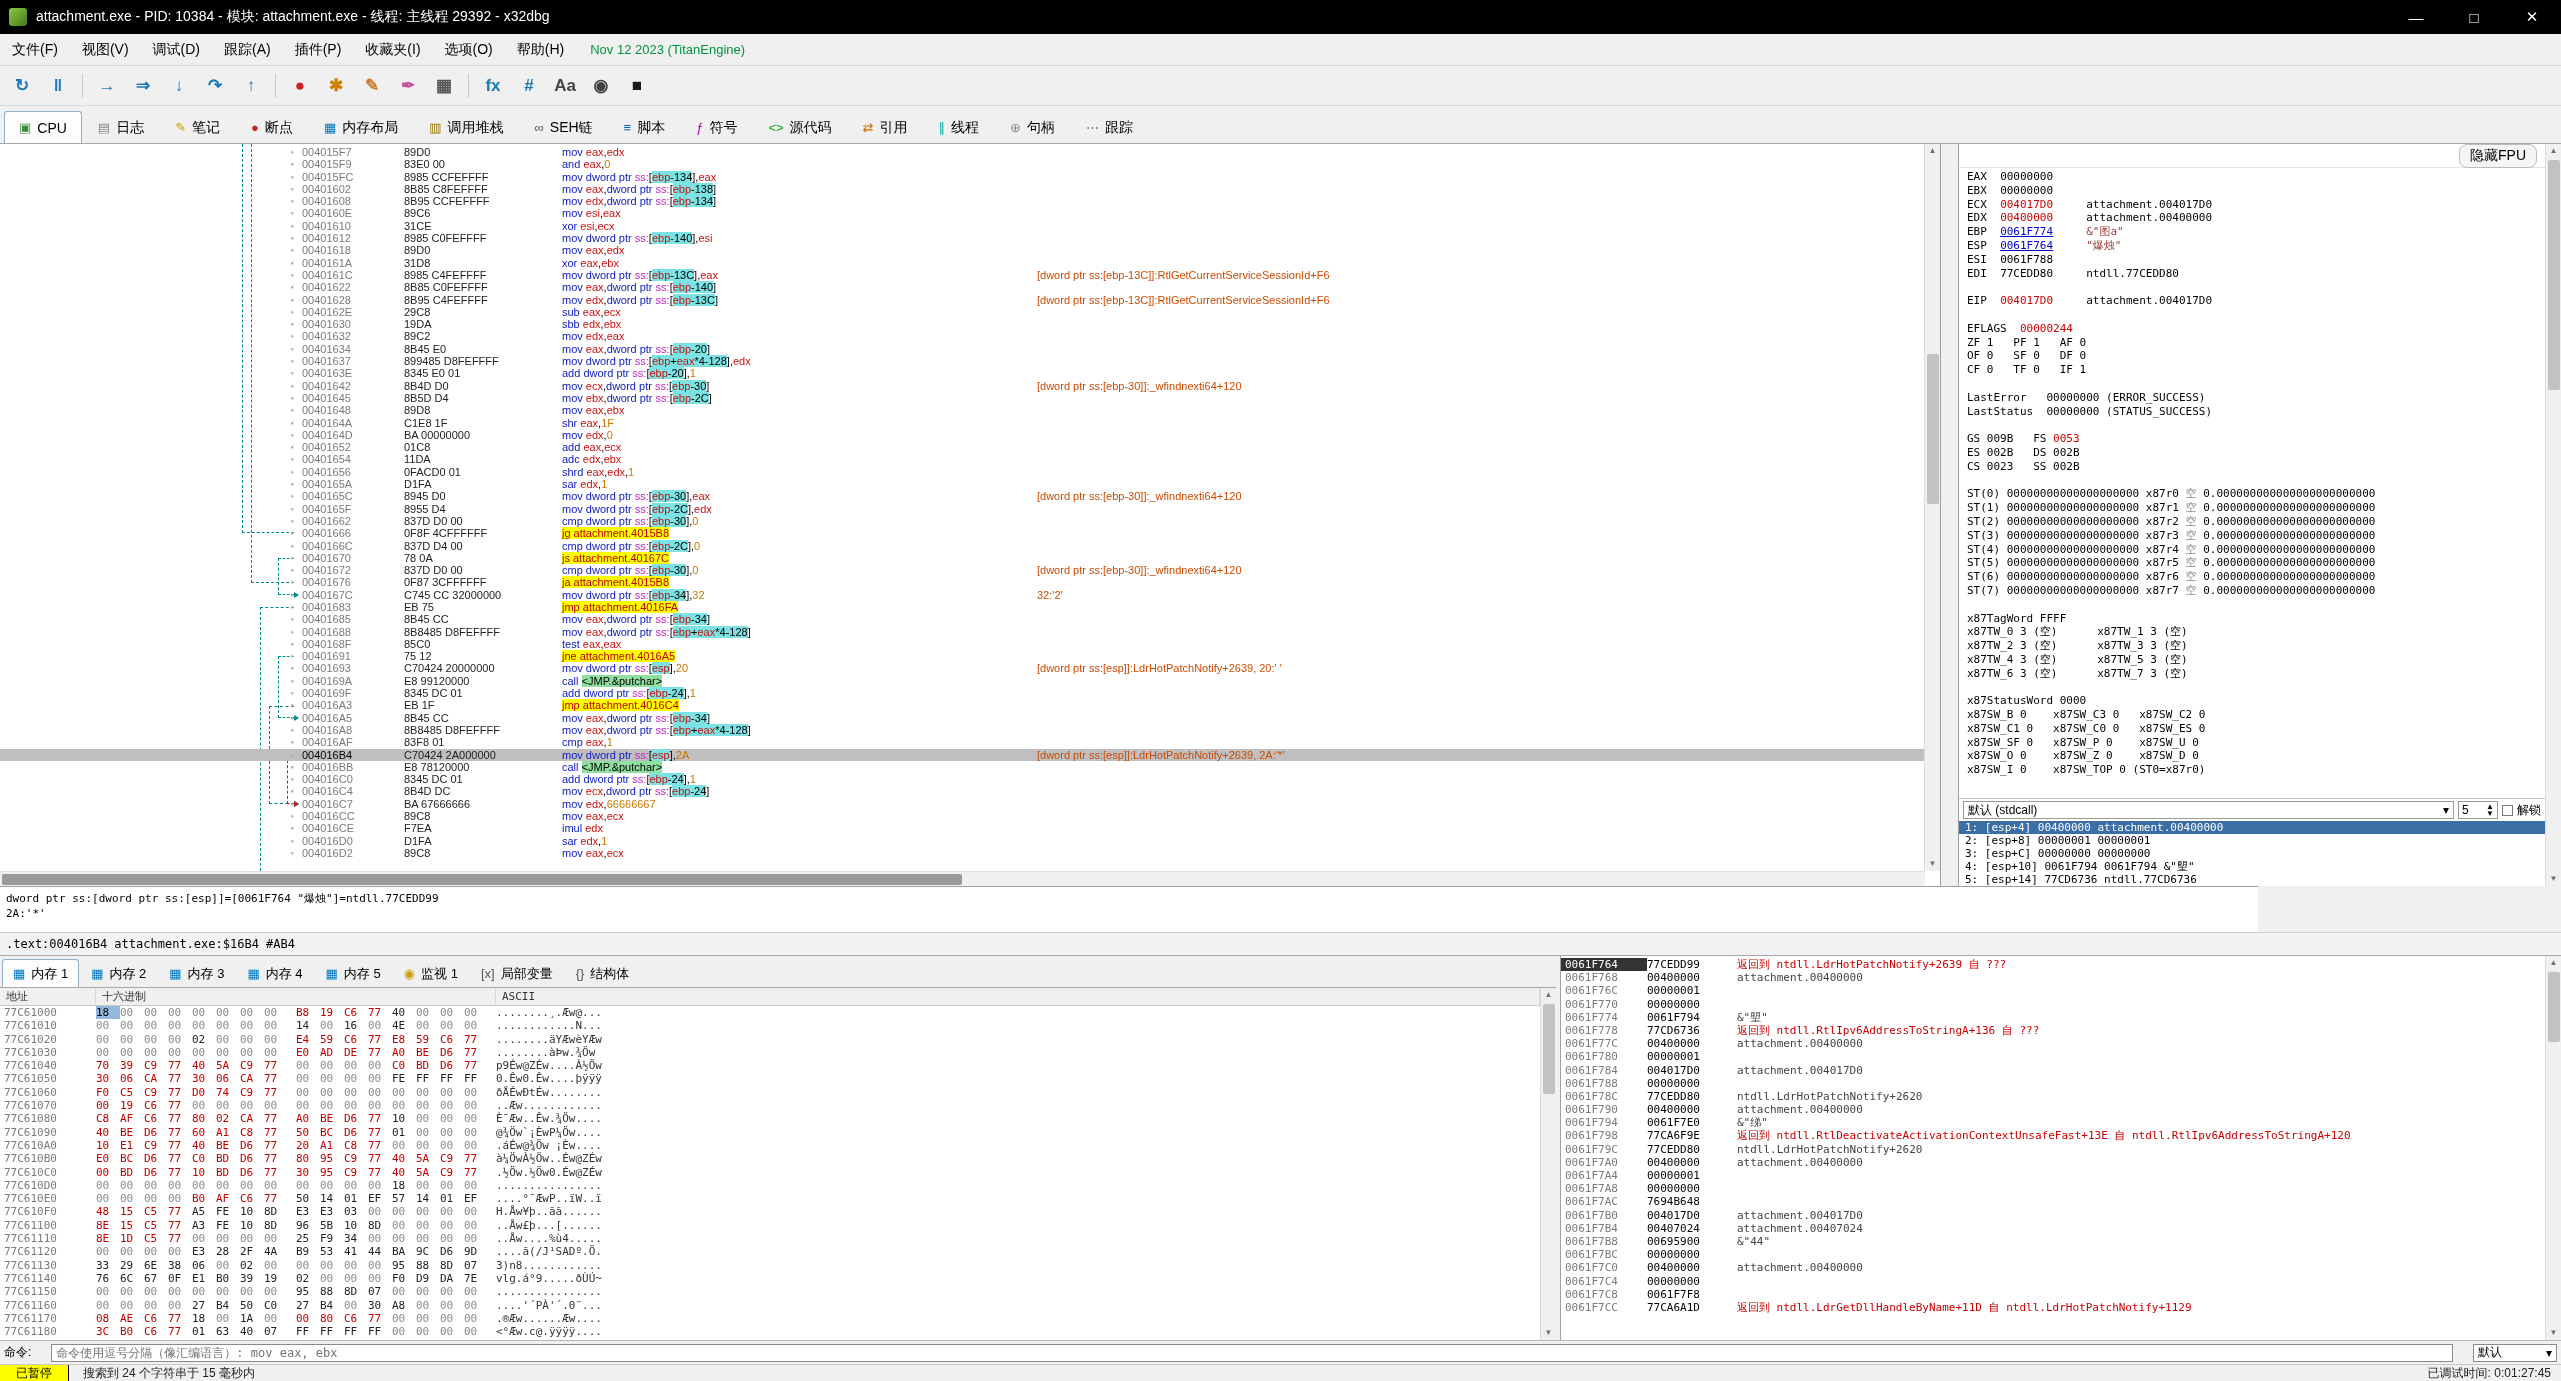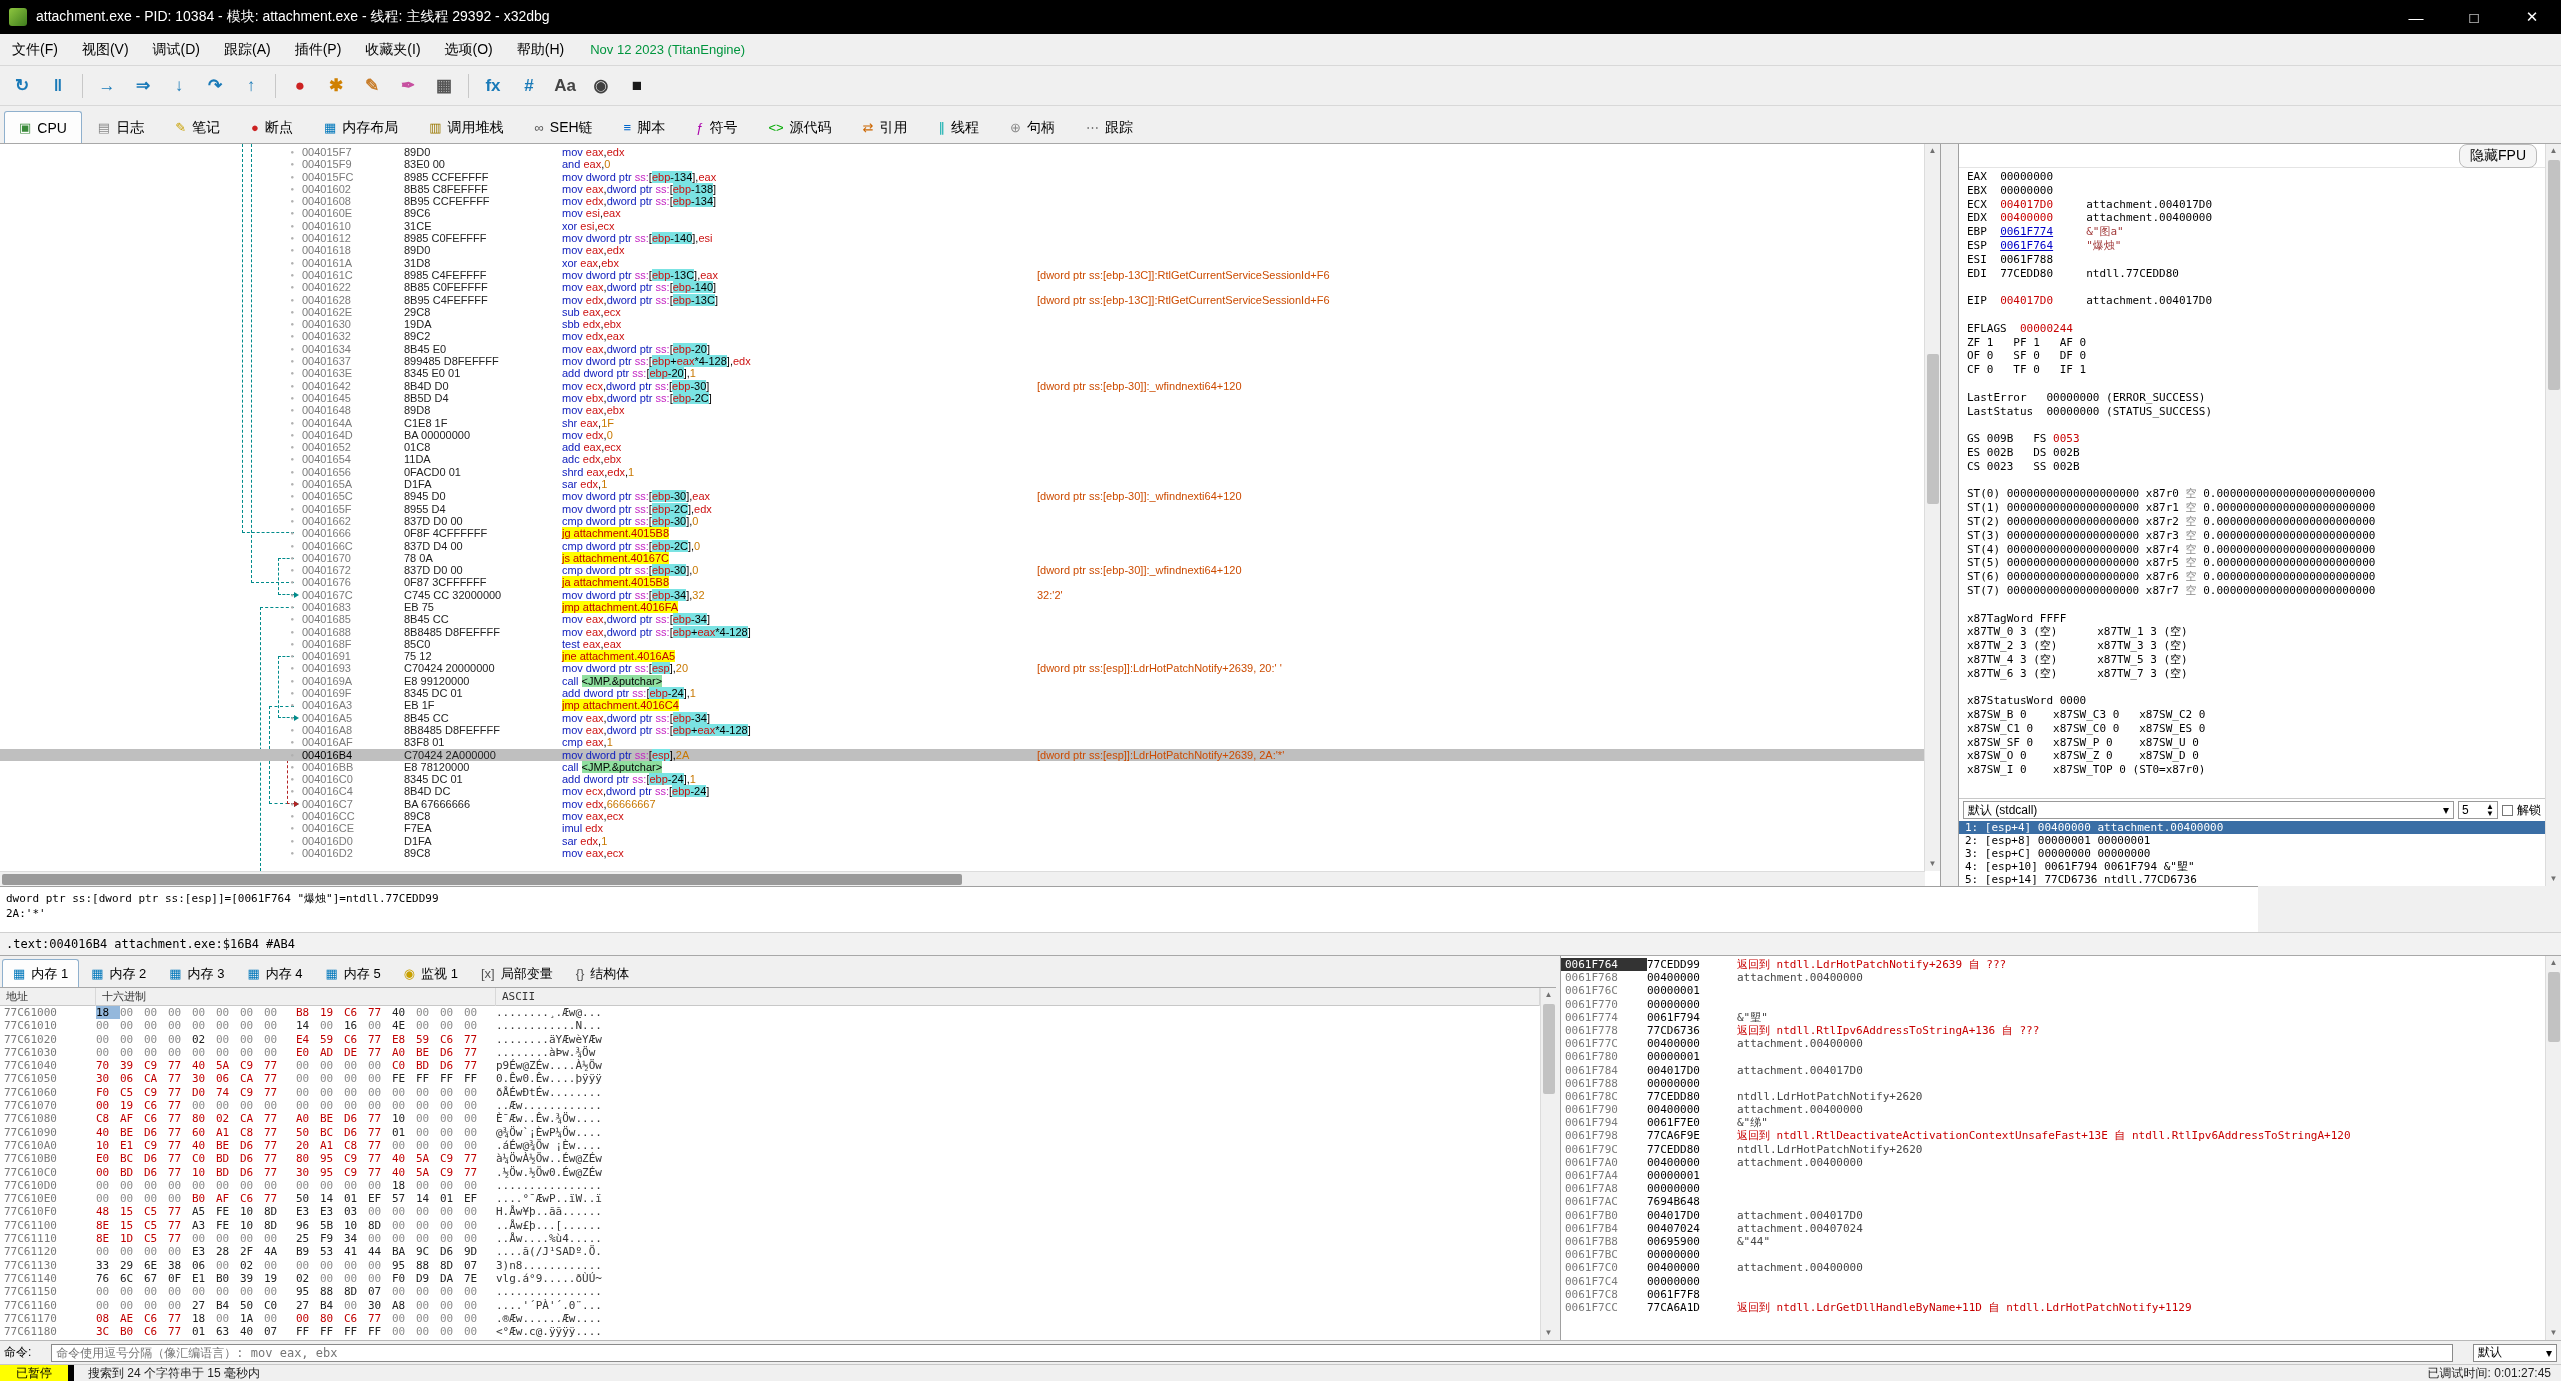--- a/index.html
+++ b/index.html
@@ -103,21 +103,21 @@
 .sval{color:#000}
 .scmt{color:#444}
 .scmt.ret{color:#c80000}
 
 
 .cmdrow{position:absolute;left:0;top:1340px;width:2561px;height:24px;background:#f0f0f0;border-top:1px solid #b8b8b8;display:flex;align-items:center;padding:0 4px;gap:20px}
 .cmdrow label{font-size:12px}
 .cmd-input{flex:1;height:18px;border:1px solid #8a8a8a;background:#fff;font-size:12px;font-family:"DejaVu Sans Mono","Liberation Mono",monospace;padding:0 4px}
 .profile{width:84px;height:18px;border:1px solid #8a8a8a;background:#fff;font-size:12px;display:flex;align-items:center;justify-content:space-between;padding:0 4px}
 .statusbar{position:absolute;left:0;top:1364px;width:2561px;height:17px;background:#f0f0f0;border-top:1px solid #c8c8c8;display:flex;align-items:center;font-size:12px}
-.state-chip{background:#ffff00;color:#000;padding:0 16px;height:100%;display:flex;align-items:center;border-right:6px solid #000000}
+.state-chip{background:#ffff00;color:#000;padding:0 16px;height:100%;display:flex;align-items:center;border-right:1px solid #000000}
 .status-msg{padding-left:14px;color:#222}
 .status-right{margin-left:auto;padding-right:10px;color:#222}
 </style>
 </head>
 <body>
 
 <div class="titlebar">
   <div class="title-icon"></div>
   <span>attachment.exe - PID: 10384 - 模块: attachment.exe - 线程: 主线程 29392 - x32dbg</span>
   <div class="win-btns">

